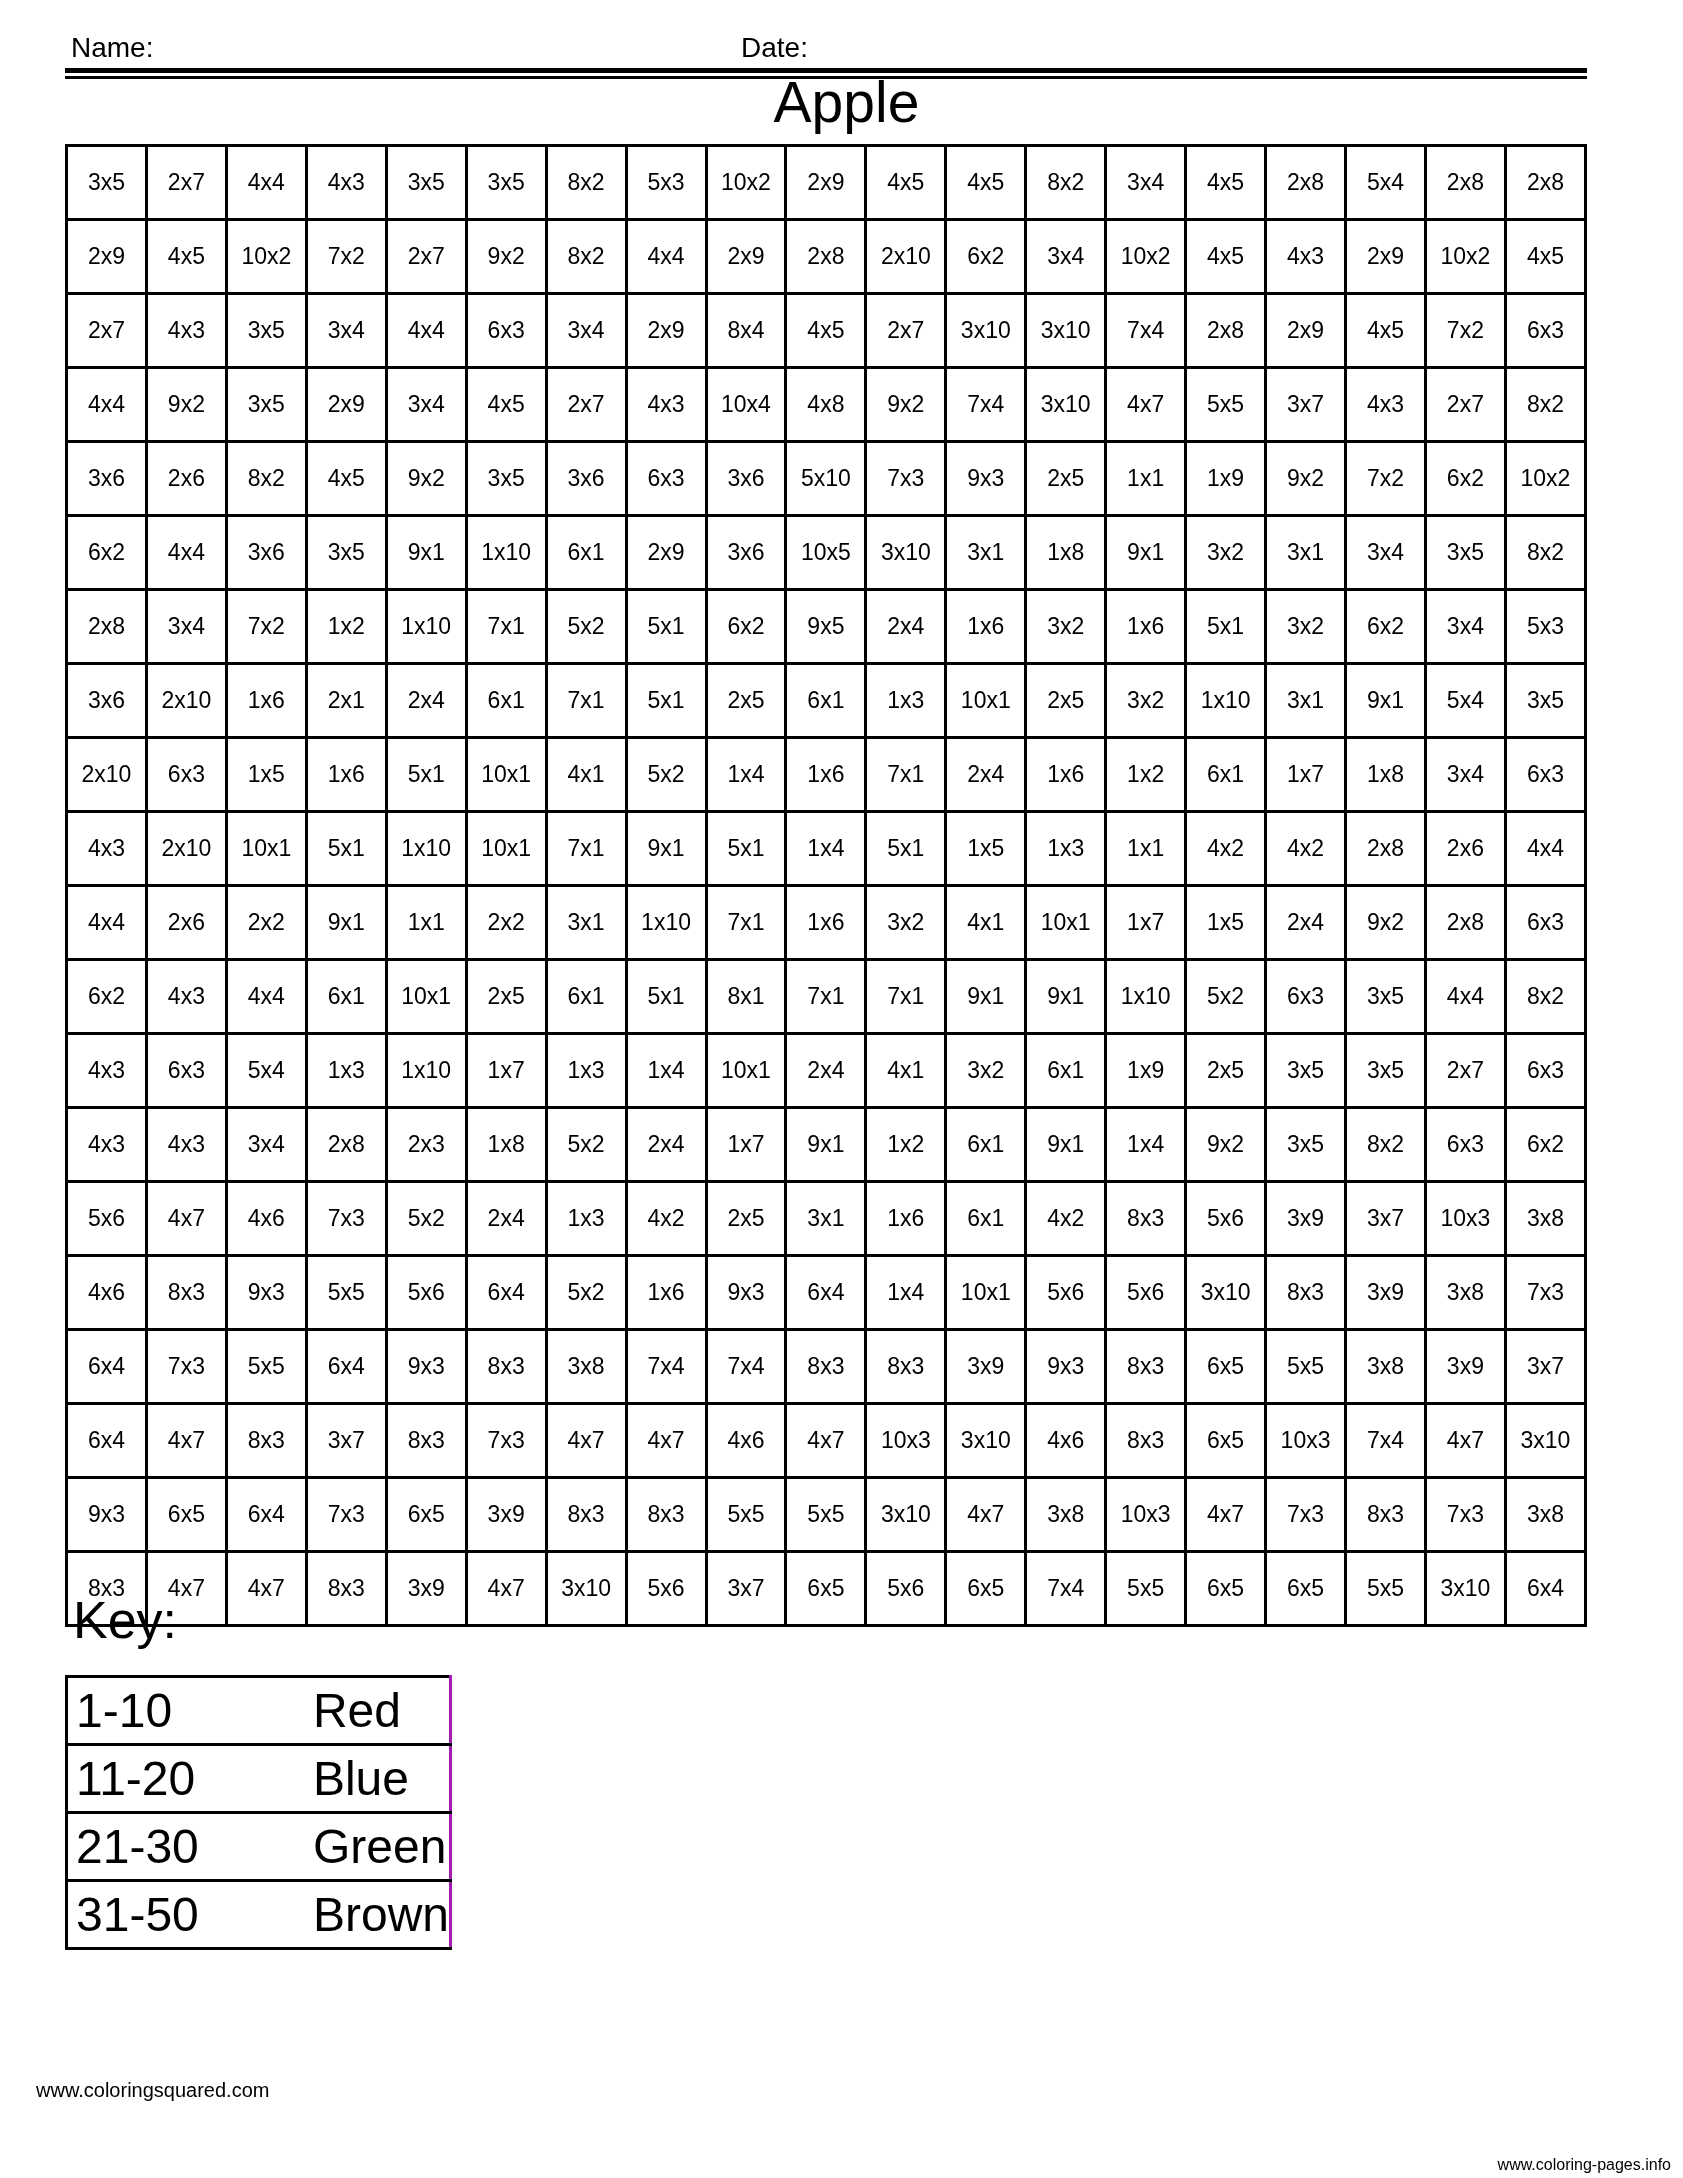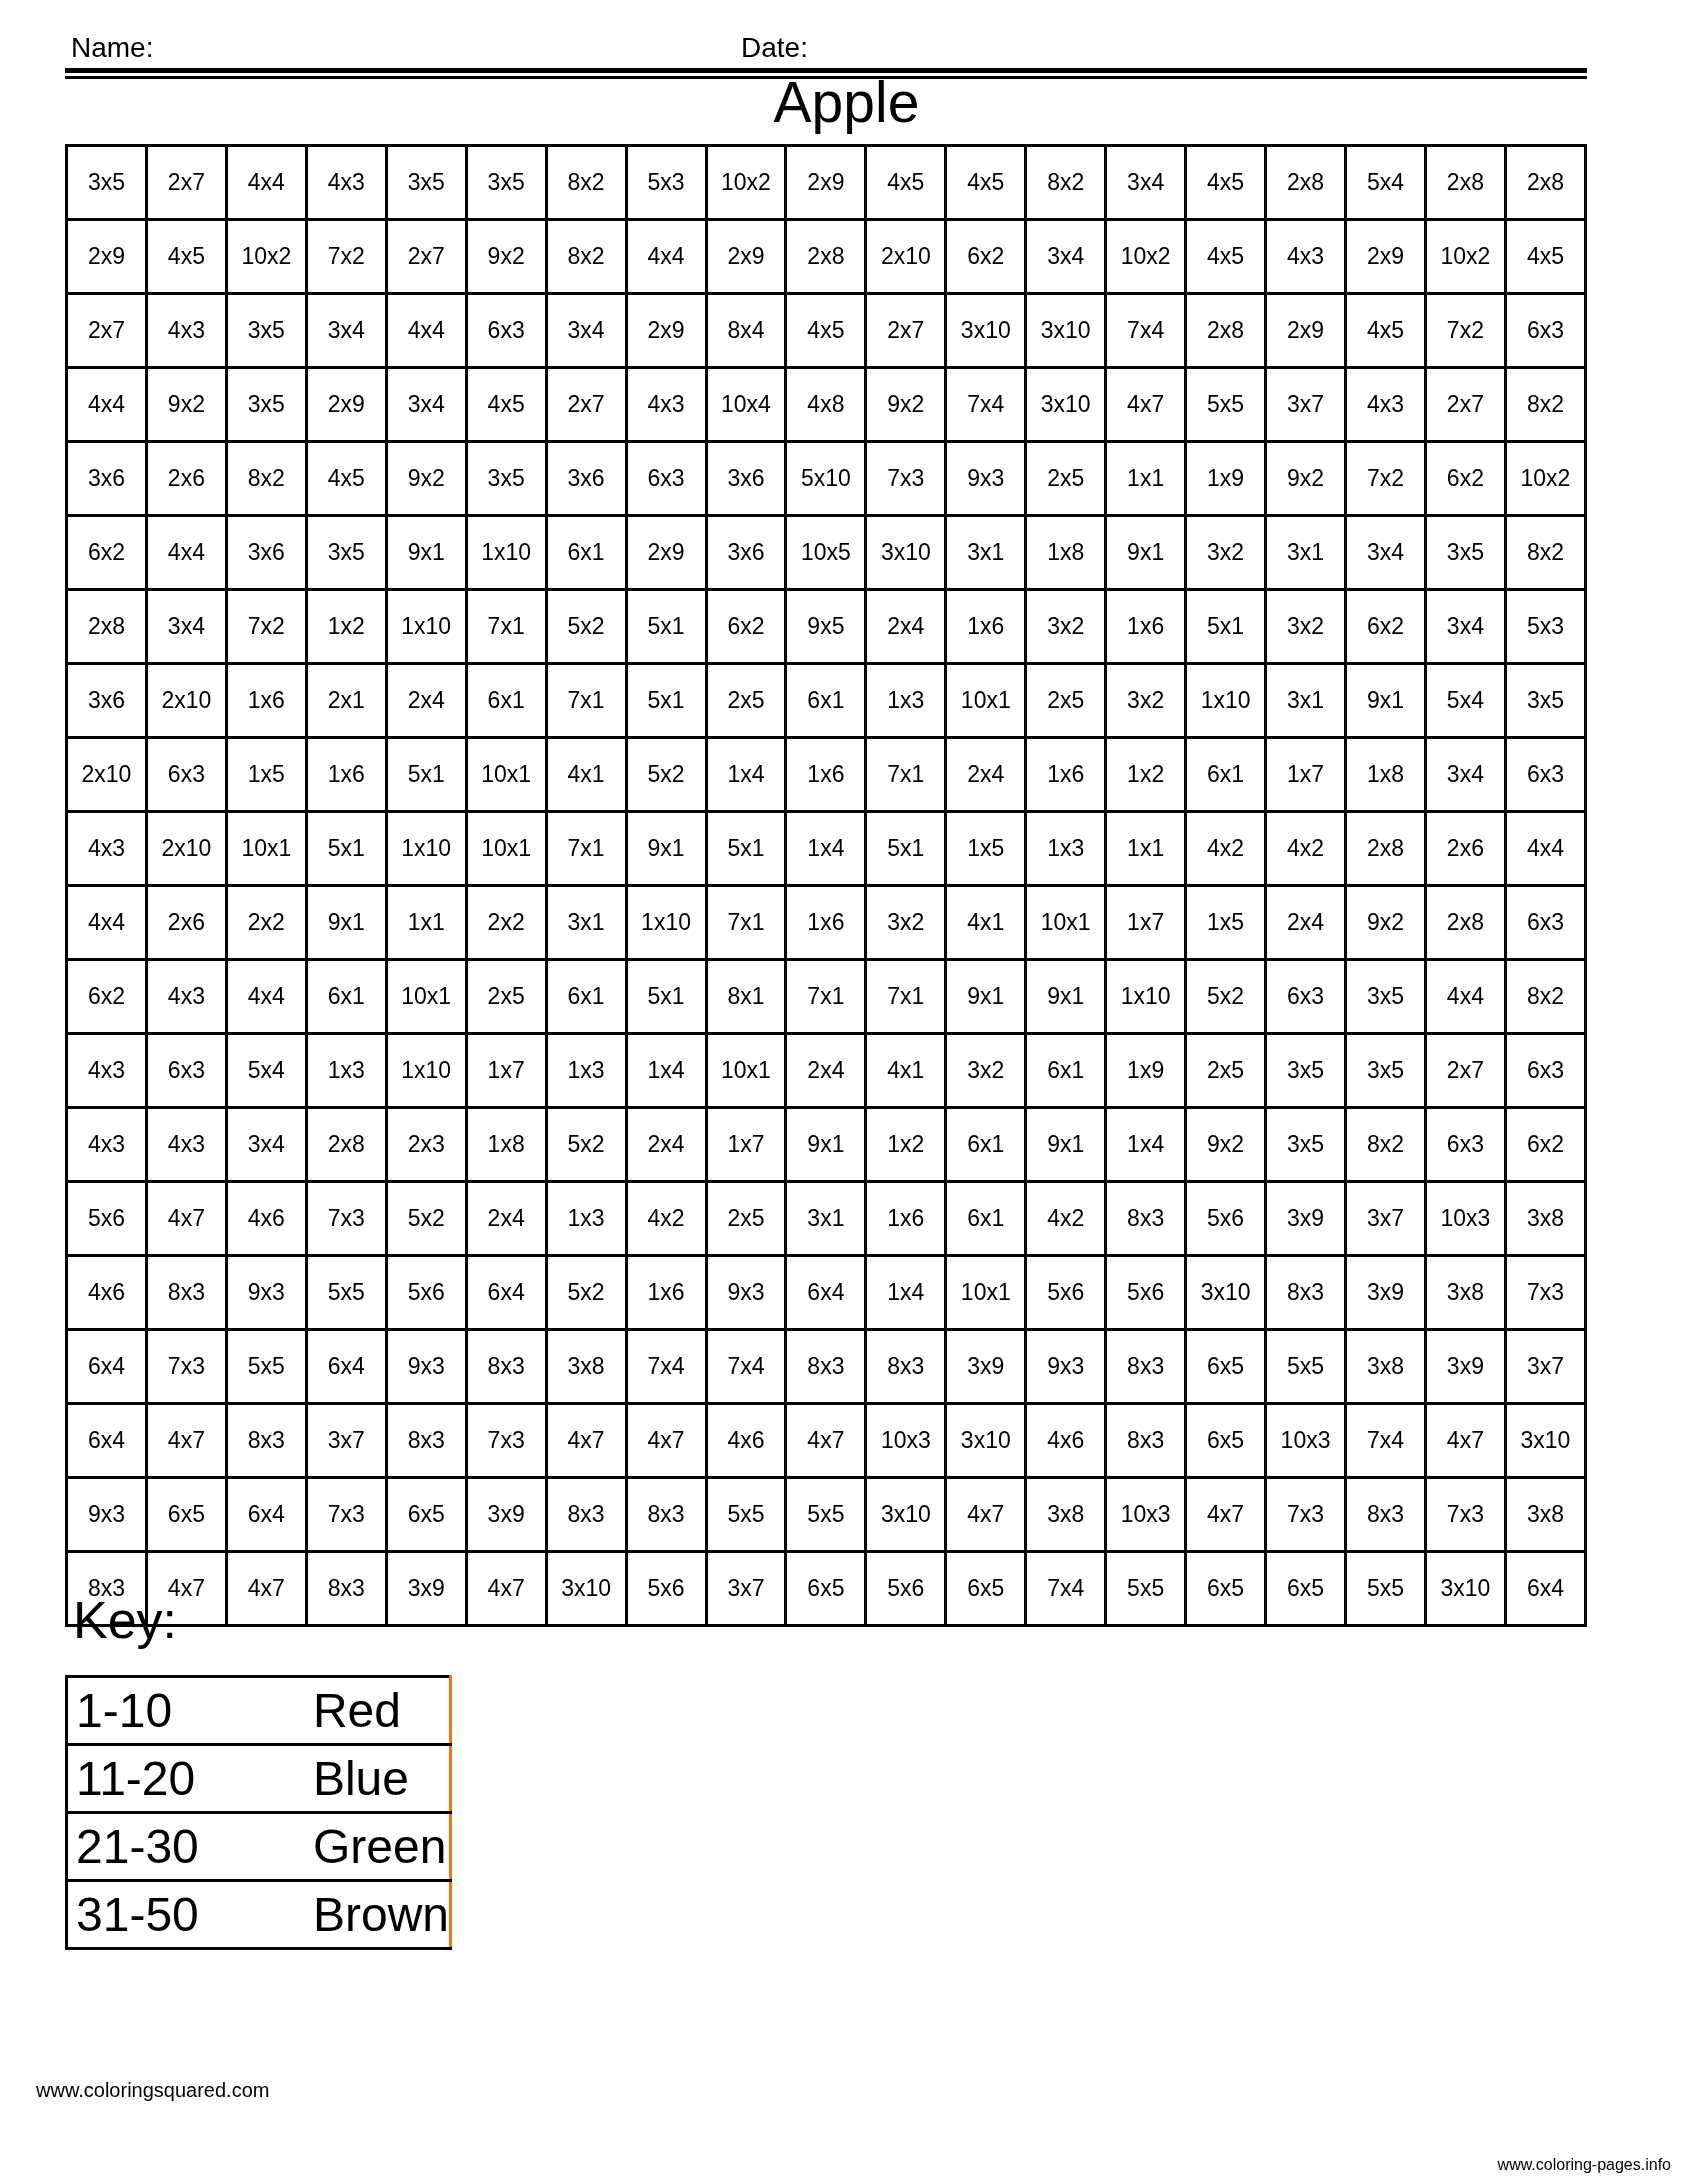--- a/index.html
+++ b/index.html
@@ -10,21 +10,21 @@
   .title { position:absolute; top:69px; left:0; width:1653px; text-align:center; font-size:57px;padding-left:20px; }
   .grid { position:absolute; left:65px; top:144px; width:1522px; height:1435px;
           border-collapse:collapse; table-layout:fixed; }
   .grid td { border:3px solid #000; text-align:center; vertical-align:middle;
              font-size:23px; padding:0; height:71px; }
   .key-label { position:absolute; left:73px; top:1590px; font-size:52px; }
   .key { position:absolute; left:65px; top:1647px; width:387px; border-collapse:collapse;margin-top:28px; }
   .key td { border-top:3px solid #000; border-bottom:3px solid #000; font-size:48px;
             height:65px; padding:0 0 0 8px; }
   .key tr td:first-child { border-left:3px solid #000; width:230px; }
-  .key tr td:last-child { border-right:3px solid #f97316; }
+  .key tr td:last-child { border-right:3px solid #a21caf; }
   .footer { position:absolute; top:2079px; left:0; width:1683px; text-align:left; font-size:20px;padding-left:36px; }
   .watermark { position:absolute; right:12px; bottom:4px; font-size:16px; }
 </style>
 </head>
 <body>
 
 <span class="hdr-label" style="left:71px;">Name:</span>
 <span class="hdr-label" style="left:711px;margin-left:30px;">Date:</span>
 <div class="rule" style="top:68px;height:5px;"></div>
 <div class="rule" style="top:76px;height:3px;"></div>

